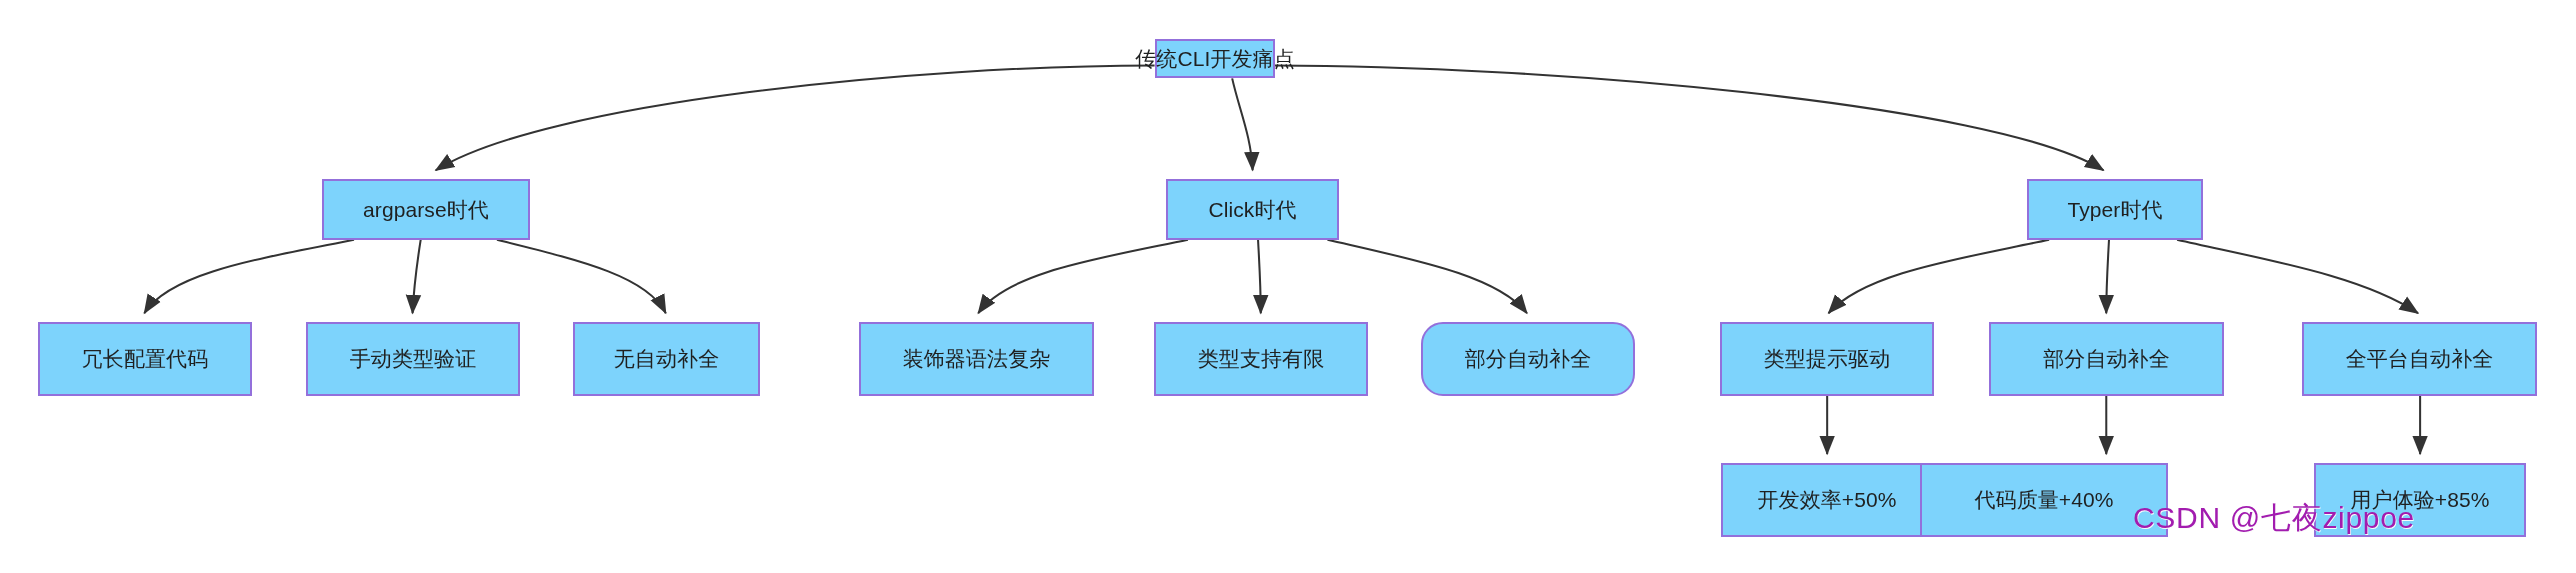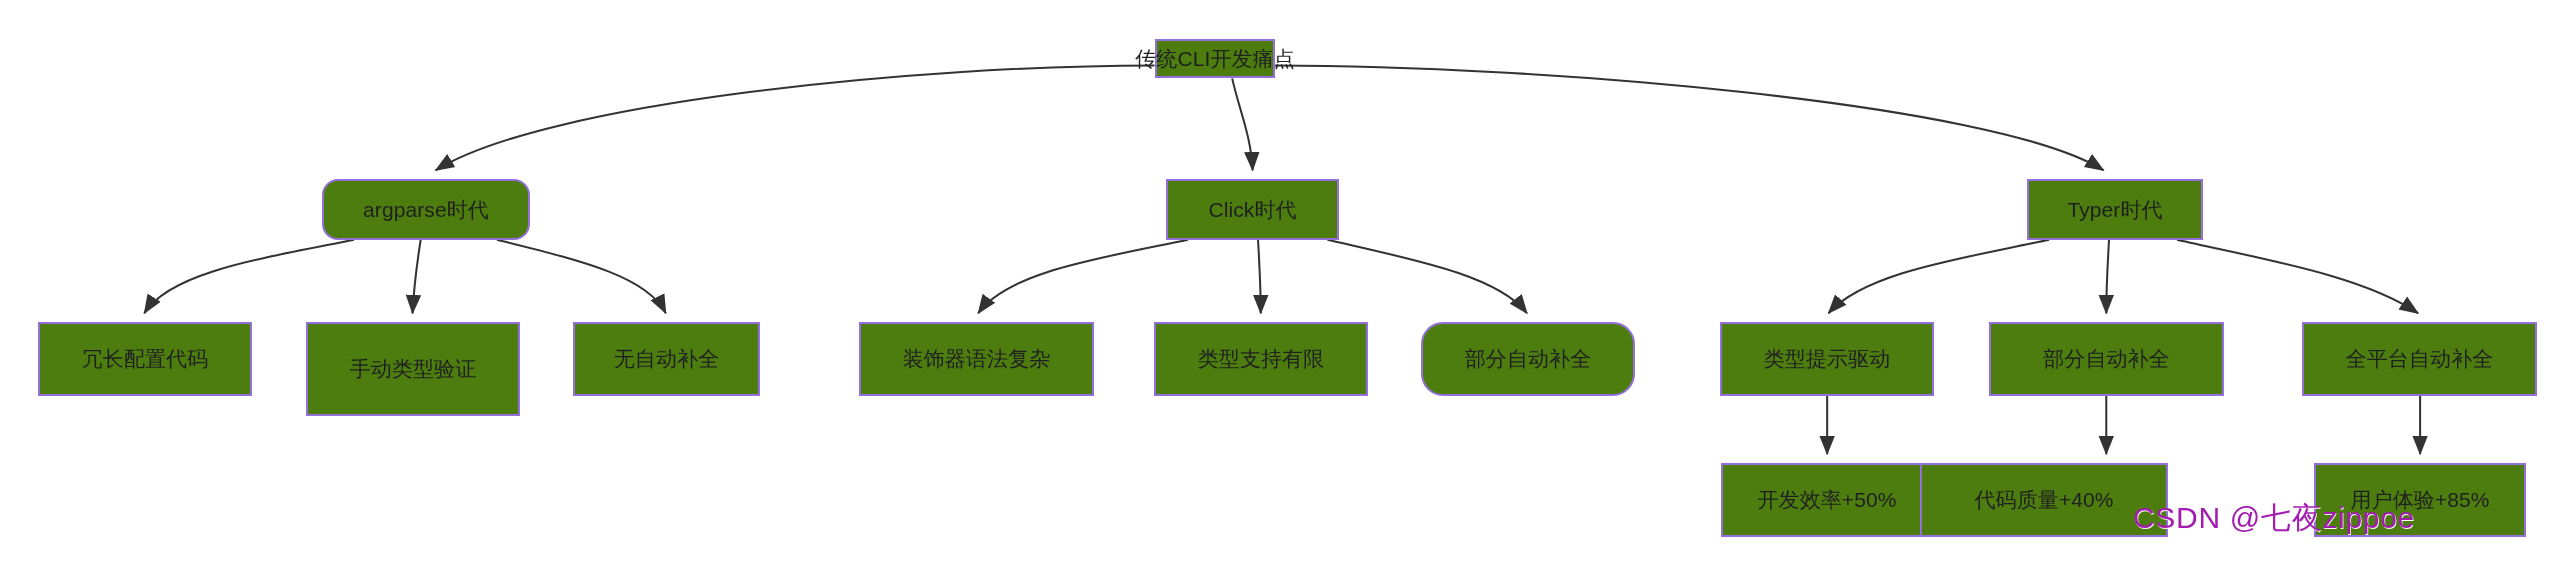--- a/index.html
+++ b/index.html
@@ -24,21 +24,21 @@
     position: absolute;
     left: 0;
     top: 0;
     width: 2576px;
     height: 574px;
     pointer-events: none;
   }
   .node {
     position: absolute;
     box-sizing: border-box;
-    background: #4d7c0f;
+    background: #7dd3fc;
     border: 2px solid #9370db;
     border-radius: 0px;
     display: flex;
     align-items: center;
     justify-content: center;
     color: #1f2020;
     font-size: 21px;
     line-height: 1.2;
     letter-spacing: 0.1px;
     white-space: nowrap;
@@ -94,34 +94,34 @@
       <path d="M2684,581 L2684,667"></path>
       <path d="M3094,581 L3094,667"></path>
       <path d="M3555,581 L3555,667"></path>
     </g>
   </svg>
 
   <div class="node" style="left:1155px; top:39px; width:120px; height:39px;">
     <span class="node-label">传统CLI开发痛点</span>
   </div>
 
-  <div class="node" style="left:322px; top:179px; width:208px; height:61px;border-radius:16px;">
+  <div class="node" style="left:322px; top:179px; width:208px; height:61px;">
     <span class="node-label">argparse时代</span>
   </div>
   <div class="node" style="left:1166px; top:179px; width:173px; height:61px;">
     <span class="node-label">Click时代</span>
   </div>
   <div class="node" style="left:2027px; top:179px; width:176px; height:61px;">
     <span class="node-label">Typer时代</span>
   </div>
 
   <div class="node" style="left:38px; top:322px; width:214px; height:74px;">
     <span class="node-label">冗长配置代码</span>
   </div>
-  <div class="node" style="left:306px; top:322px; width:214px; height:94px;">
+  <div class="node" style="left:306px; top:322px; width:214px; height:74px;">
     <span class="node-label">手动类型验证</span>
   </div>
   <div class="node" style="left:573px; top:322px; width:187px; height:74px;">
     <span class="node-label">无自动补全</span>
   </div>
 
   <div class="node" style="left:859px; top:322px; width:235px; height:74px;">
     <span class="node-label">装饰器语法复杂</span>
   </div>
   <div class="node" style="left:1154px; top:322px; width:214px; height:74px;text-align:center;">

